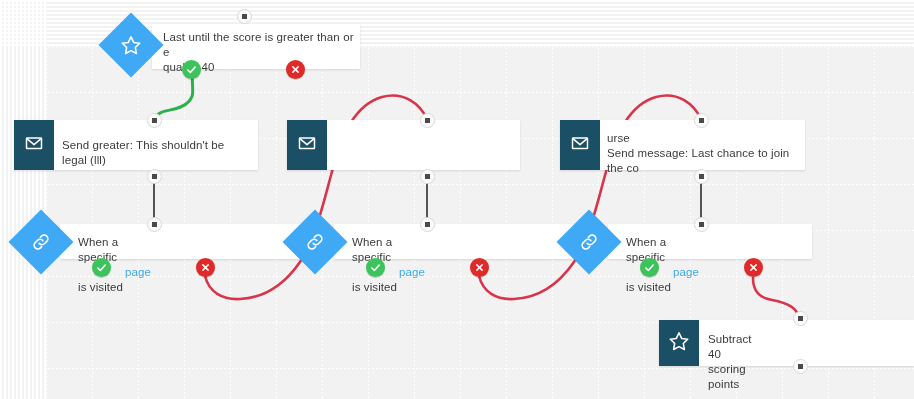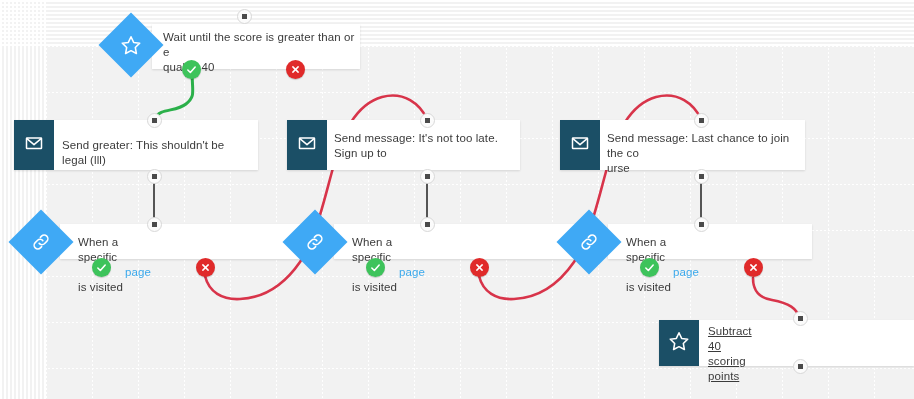--- a/index.html
+++ b/index.html
@@ -137,21 +137,21 @@
     <path d="M 753,278 C 753,292 760,298 772,300 C 788,303 798,308 800,320" fill="none" stroke="#d8344a" stroke-width="2.6" stroke-linecap="round"></path>
 
     <line x1="154" y1="176" x2="154" y2="218" stroke="#555" stroke-width="2"></line>
     <line x1="427" y1="176" x2="427" y2="218" stroke="#555" stroke-width="2"></line>
     <line x1="701" y1="176" x2="701" y2="218" stroke="#555" stroke-width="2"></line>
   </svg>
 
   <div class="node">
     <div class="card" style="left:152px;top:24px;width:208px;height:45px;"></div>
     <div class="card-text" style="left:163px;top:30px;width:192px;">
-      <div>Wait until the score is greater than or e</div>
+      <div>Last until the score is greater than or e</div>
       <div>qual to 40</div>
     </div>
     <div class="diamond" style="left:108px;top:22px;">
       <span class="glyph">
         <svg width="22" height="22" viewBox="0 0 24 24" fill="none" stroke="#ffffff" stroke-width="1.7" stroke-linejoin="round" stroke-linecap="round">
           <polygon points="12,3 14.9,9.2 21.5,10 16.7,14.7 17.9,21.3 12,18.2 6.1,21.3 7.3,14.7 2.5,10 9.1,9.2"></polygon>
         </svg>
       </span>
     </div>
     <div class="handle" style="left:237px;top:9px;">
@@ -195,43 +195,42 @@
     <div class="card" style="left:287px;top:120px;width:233px;height:50px;"></div>
     <div class="tile tall" style="left:287px;top:120px;">
       <span>
         <svg width="20" height="20" viewBox="0 0 24 24" fill="none" stroke="#ffffff" stroke-width="1.8" stroke-linejoin="round" stroke-linecap="round">
           <rect x="3" y="6" width="18" height="12.5" rx="0.6"></rect>
           <polyline points="3.8,7 12,14 20.2,7"></polyline>
         </svg>
       </span>
     </div>
     <div class="card-text" style="left:334px;top:131px;width:184px;">
-      <div>Send message: It's not too late. Sign up to</div>
     </div>
     <div class="handle" style="left:420px;top:113px;">
         <i></i>
       </div>
     <div class="handle" style="left:420px;top:169px;">
         <i></i>
       </div>
   </div>
 
   <div class="node">
     <div class="card" style="left:560px;top:120px;width:245px;height:50px;"></div>
     <div class="tile tall" style="left:560px;top:120px;">
       <span>
         <svg width="20" height="20" viewBox="0 0 24 24" fill="none" stroke="#ffffff" stroke-width="1.8" stroke-linejoin="round" stroke-linecap="round">
           <rect x="3" y="6" width="18" height="12.5" rx="0.6"></rect>
           <polyline points="3.8,7 12,14 20.2,7"></polyline>
         </svg>
       </span>
     </div>
     <div class="card-text" style="left:607px;top:131px;width:196px;">
+      <div>urse</div>
       <div>Send message: Last chance to join the co</div>
-      <div>urse</div>
     </div>
     <div class="handle" style="left:694px;top:113px;">
         <i></i>
       </div>
     <div class="handle" style="left:694px;top:169px;">
         <i></i>
       </div>
   </div>
 
   <div class="node">
@@ -323,21 +322,21 @@
 
   <div class="node">
     <div class="card" style="left:659px;top:320px;width:255px;height:46px;"></div>
     <div class="tile" style="left:659px;top:320px;">
       <span>
         <svg width="22" height="22" viewBox="0 0 24 24" fill="none" stroke="#ffffff" stroke-width="1.7" stroke-linejoin="round" stroke-linecap="round">
           <polygon points="12,3 14.9,9.2 21.5,10 16.7,14.7 17.9,21.3 12,18.2 6.1,21.3 7.3,14.7 2.5,10 9.1,9.2"></polygon>
         </svg>
       </span>
     </div>
-    <div class="card-text" style="left:708px;top:324px;text-decoration:underline;">
+    <div class="card-text" style="left:708px;top:332px;">
       <span>Subtract 40 scoring points</span>
     </div>
     <div class="handle" style="left:793px;top:311px;">
         <i></i>
       </div>
     <div class="handle" style="left:793px;top:359px;">
         <i></i>
       </div>
   </div>
 

